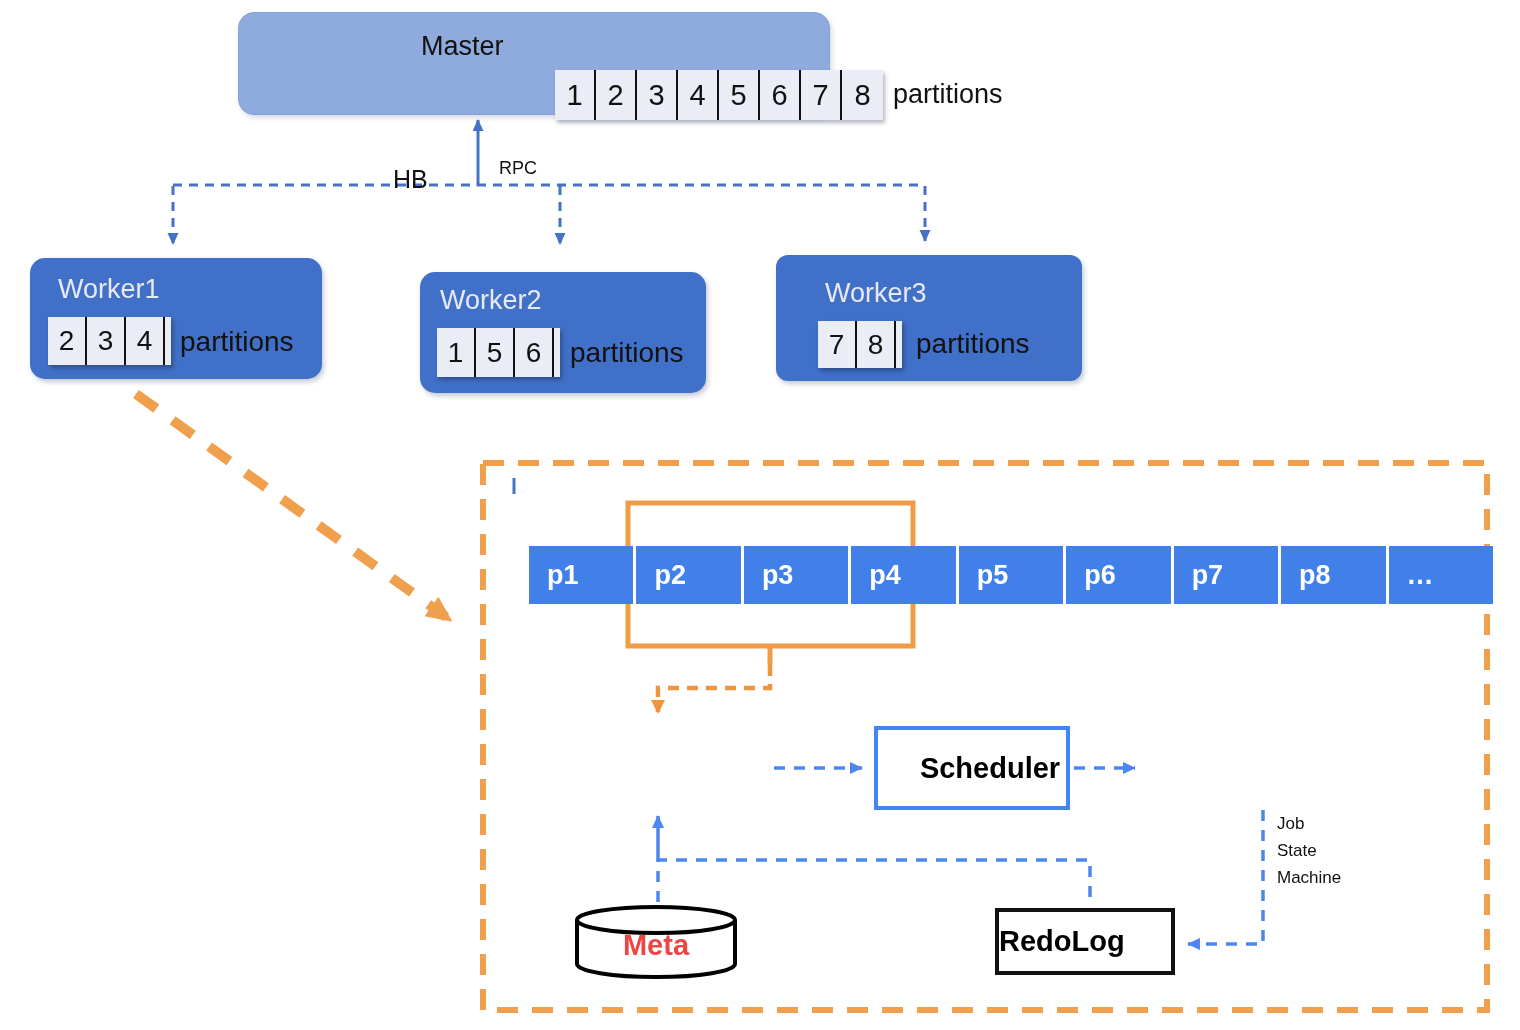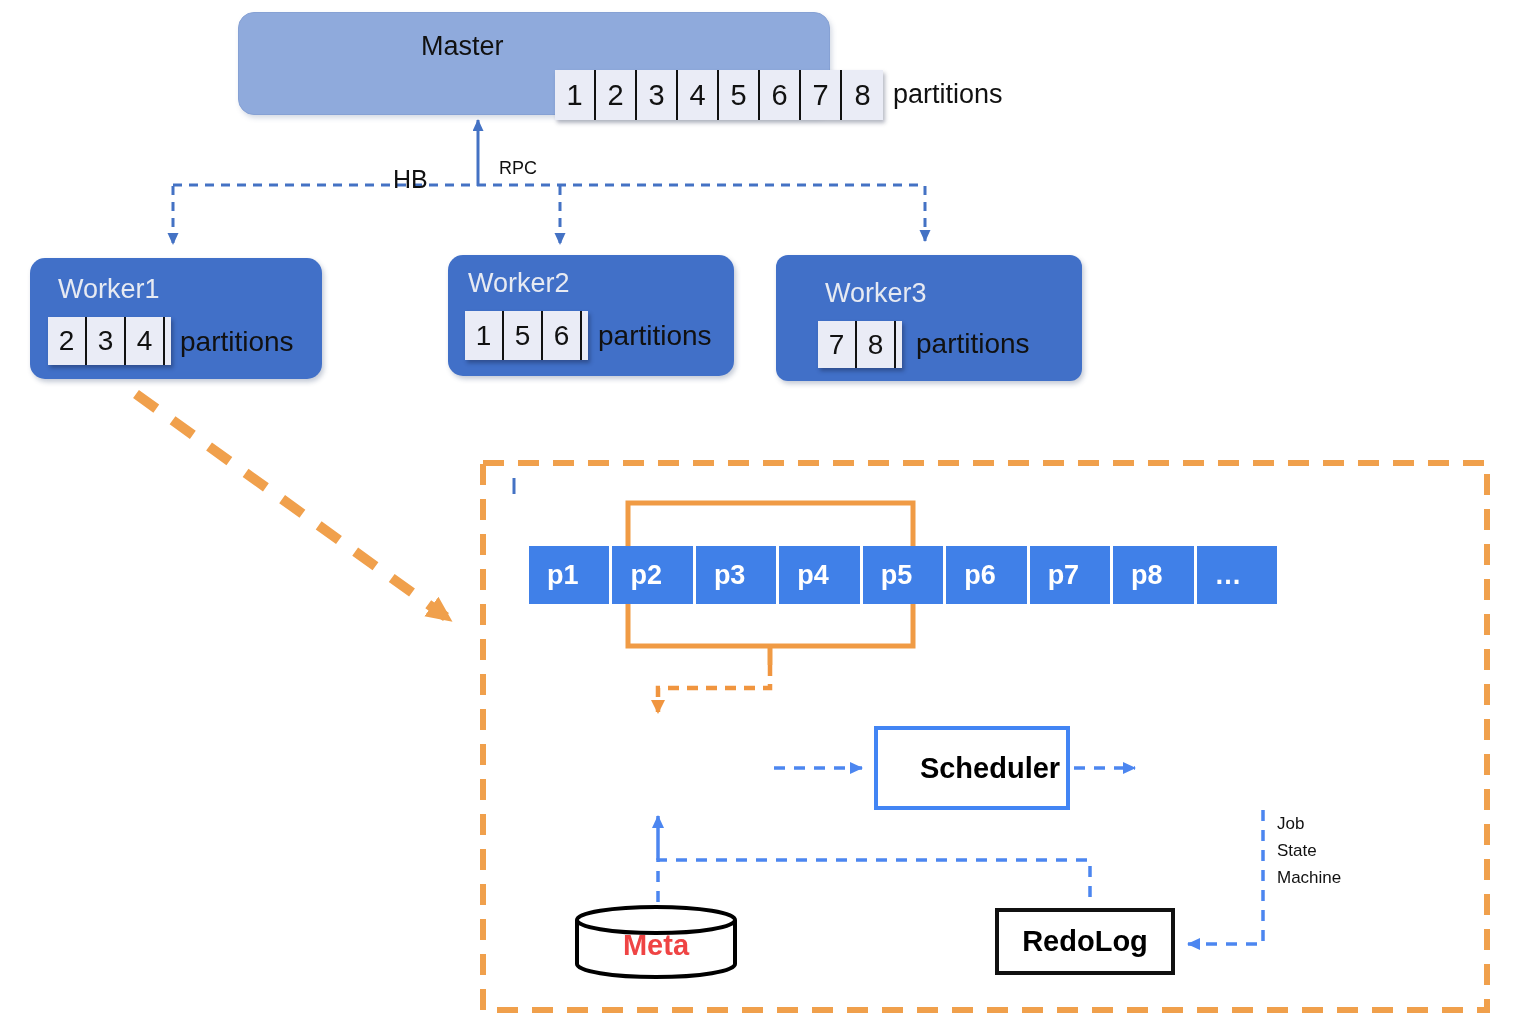--- a/index.html
+++ b/index.html
@@ -32,37 +32,37 @@
   .worker{position:absolute;background:#4170C8;border-radius:15px;
     box-shadow:2px 3px 5px rgba(60,80,120,.3);}
   .wtitle{position:absolute;font-size:27px;color:#E7EAF2;}
   .wcells{position:absolute;display:flex;background:#EAECF6;padding-right:6px;
     box-shadow:2px 3px 4px rgba(20,30,60,.4);}
   .wcells .cell{width:39px;display:flex;align-items:center;justify-content:center;
     font-size:28px;color:#111;border-right:2.5px solid #111;}
   .wpart{position:absolute;font-size:28px;color:#111;}
 
   
-  .pstrip{position:absolute;left:529px;top:546px;width:748px;height:58px;
+  .pstrip{position:absolute;left:529px;top:546px;width:964px;height:58px;
     display:flex;gap:3px;}
   .pstrip .pcell{flex:1;background:#4080E8;color:#ffffff;font-weight:bold;
     font-size:27px;display:flex;align-items:center;padding-left:18px;}
   .pstrip .pcell.hl{color:#ffffff;}
 
   
   .comp{position:absolute;background:#ffffff;border:4px solid #4285F4;
     display:flex;align-items:center;justify-content:center;
     font-size:29px;font-weight:600;color:#000;}
   .job-loader{left:545px;top:726px;width:225px;height:84px;}
   .scheduler{left:874px;top:726px;width:196px;height:84px;padding-left:36px;}
   .job-executor{left:1147px;top:726px;width:229px;height:84px;}
 
   .redolog{position:absolute;left:995px;top:908px;width:180px;height:67px;
     background:#ffffff;border:4px solid #111;display:flex;align-items:center;
-    justify-content:center;font-size:29px;font-weight:600;color:#000;}
+    justify-content:flex-start;font-size:29px;font-weight:600;color:#000;}
   .meta-label{position:absolute;left:577px;top:929px;width:158px;text-align:center;
     font-size:29px;font-weight:600;color:#ef4444;}
   .jsm{position:absolute;left:1277px;top:810px;font-size:17px;color:#111;line-height:27px;}
 </style>
 </head>
 <body>
 
 <div class="stage">
 
   <svg class="connectors" viewBox="0 0 1520 1030" xmlns="http://www.w3.org/2000/svg">
@@ -135,21 +135,21 @@
   <div class="worker" style="left:30px;top:258px;width:292px;height:121px;text-decoration:underline;">
     <div class="wtitle" style="left:28px;top:16px;">Worker1</div>
     <div class="wcells" style="left:18px;top:59px;height:48px;">
       <div class="cell">2</div>
       <div class="cell">3</div>
       <div class="cell">4</div>
     </div>
     <div class="wpart" style="left:150px;top:68px;">partitions</div>
   </div>
 
-  <div class="worker" style="left:420px;top:255px;width:286px;height:121px;margin-left:28px;">
+  <div class="worker" style="left:420px;top:272px;width:286px;height:121px;">
     <div class="wtitle" style="left:20px;top:13px;">Worker2</div>
     <div class="wcells" style="left:17px;top:56px;height:49px;">
       <div class="cell">1</div>
       <div class="cell">5</div>
       <div class="cell">6</div>
     </div>
     <div class="wpart" style="left:150px;top:65px;">partitions</div>
   </div>
 
   <div class="worker" style="left:776px;top:255px;width:306px;height:126px;border-radius:12px;">

